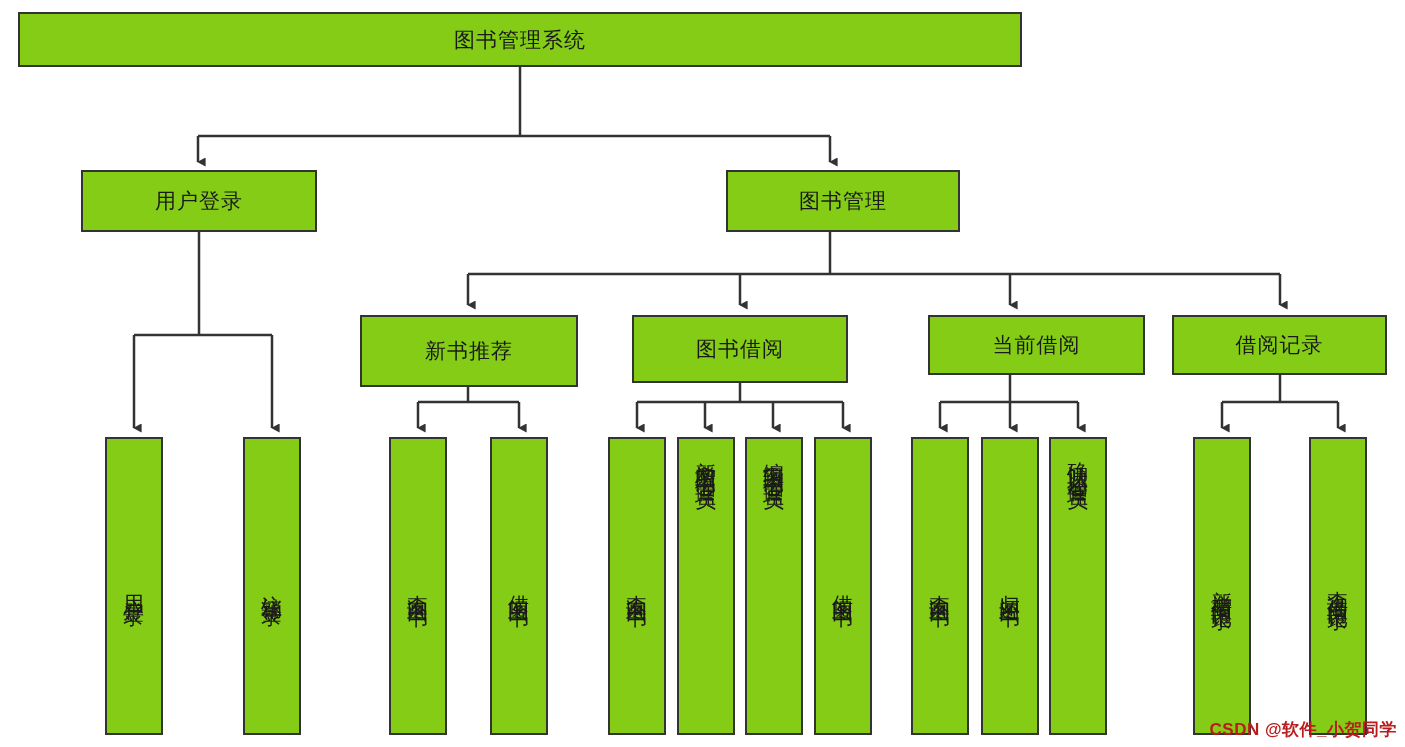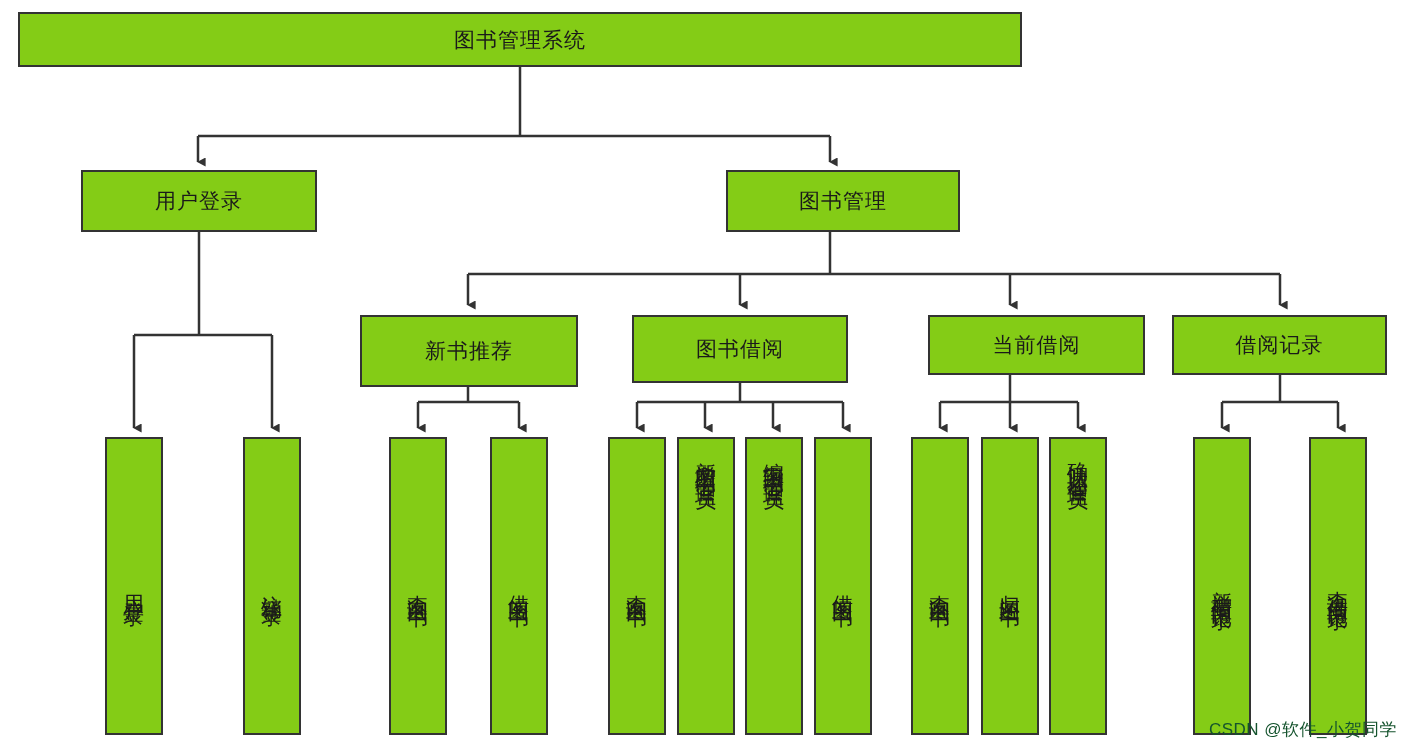--- a/index.html
+++ b/index.html
@@ -69,24 +69,25 @@
     align-items: flex-start;
     justify-content: center;
     padding-top: 6px;
     box-sizing: border-box;
   }
   #watermark {
     position: absolute;
     right: 8px;
     bottom: 6px;
     font-size: 17px;
-    color: #14532d;
+    color: #b91c1c;
     letter-spacing: 0.5px;
     white-space: nowrap;
     user-select: none;
+    font-weight: bold;
   }
 </style>
 </head>
 <body>
 
 <div id="canvas">
 
   <svg id="diagram-svg" viewBox="0 0 1405 747">
     <defs>
       <marker id="arrowhead" markerWidth="9" markerHeight="9" refX="4.5" refY="7.6" orient="auto" markerUnits="userSpaceOnUse">

